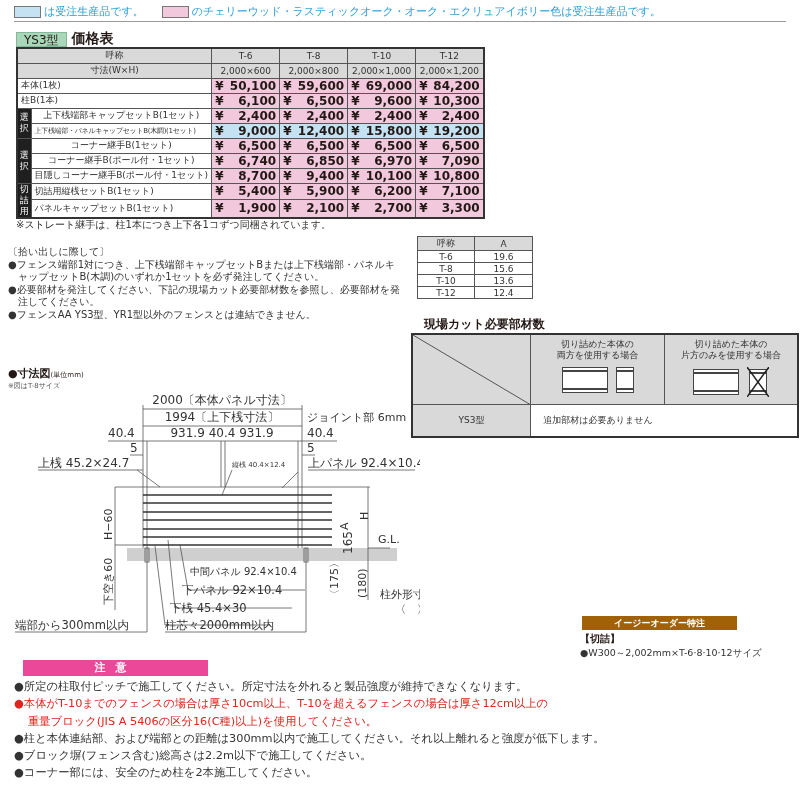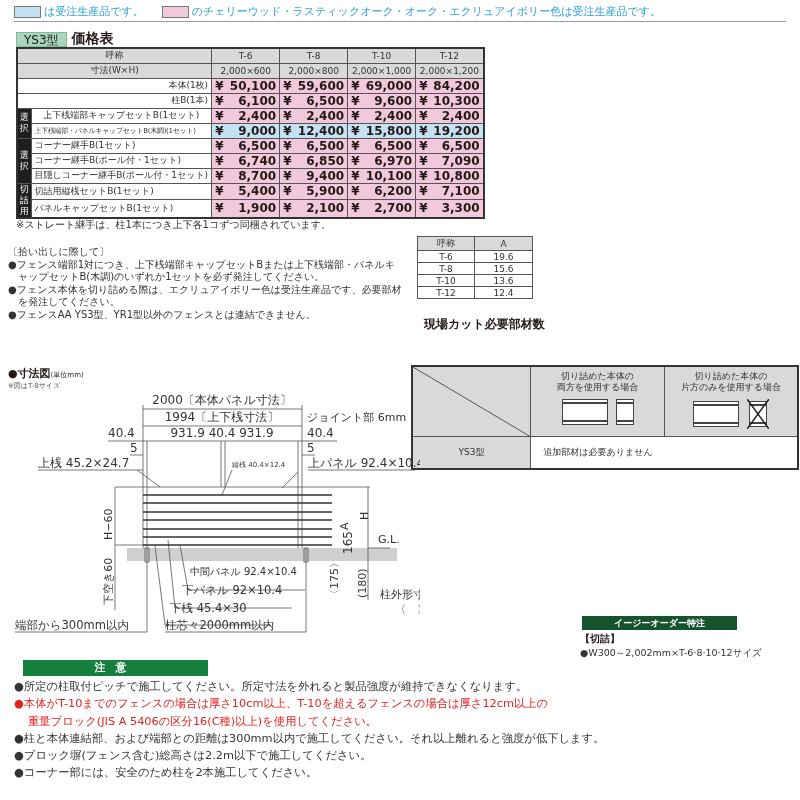--- a/index.html
+++ b/index.html
@@ -12,21 +12,21 @@
   .swatch { display: inline-block; width: 27px; height: 12px; border: 1px solid #777; margin-right: 3px; vertical-align: middle; }
   .legend-item { display: flex; align-items: center; margin-right: 18px; white-space: nowrap; }
 
   
   .title-row { left: 16px; top: 30px; display: flex; align-items: center; }
   .model-badge { background: #a8d8b9; border: 1px solid #86b89a; padding: 0 7px; font-size: 12px; height: 15px; line-height: 14px; margin-right: 5px; }
   .section-title { font-size: 14px; font-weight: bold; }
   table.price { position: absolute; left: 16px; top: 47px; border-collapse: collapse; font-size: 9px; }
   table.price td { border: 1px solid #555; height: 15px; padding: 0 3px; white-space: nowrap; }
   table.price .hdr { background: #d9d9d9; text-align: center; color: #333; }
-  table.price .lbl { text-align: right; background: #fff; font-size: 9px; color: #333; }
+  table.price .lbl { text-align: left; background: #fff; font-size: 9px; color: #333; }
   table.price .lbl.small { font-size: 7px; letter-spacing: -0.3px; }
   table.price .grp { background: #1f1f1f; color: #fff; width: 14px; font-size: 9px; text-align: center; line-height: 11px; padding: 0; }
   table.price .price-cell { background: #f2c9dc; font-weight: bold; font-size: 12px; width: 68px; }
   table.price .price-cell.blue { background: #c4e2f2; }
   .pc { display: flex; justify-content: space-between; }
   table.price { border: 2px solid #333; }
   .footnote { left: 16px; top: 218px; font-size: 10px; color: #333; }
 
   
   .notes { left: 8px; top: 246px; width: 395px; font-size: 10px; line-height: 12.5px; color: #333; }
@@ -34,45 +34,45 @@
 
   
   table.atable { position: absolute; left: 417px; top: 236px; border-collapse: collapse; font-size: 9px; border: 1.5px solid #333; }
   table.atable td { border: 1px solid #555; height: 12px; padding: 0 4px; text-align: center; color: #333; }
   table.atable .h { background: #d9d9d9; }
   table.atable .c1 { width: 57px; }
   table.atable .c2 { width: 58px; }
 
   
   .cut-title { left: 424px; top: 316px; font-size: 12px; font-weight: bold; font-family: Liberation Serif, serif; }
-  .cut-table { left: 411px; top: 333px; width: 388px; height: 105px; border: 2px solid #333; display: grid; grid-template-columns: 118px 134px 1fr; grid-template-rows: 70px 1fr; margin-top: 32px; }
+  .cut-table { left: 411px; top: 333px; width: 388px; height: 105px; border: 2px solid #333; display: grid; grid-template-columns: 118px 134px 1fr; grid-template-rows: 70px 1fr; }
   .cut-table > div { border-right: 1px solid #555; border-bottom: 1px solid #555; font-size: 9px; color: #333; text-align: center; }
   .cut-diag { background: #d9d9d9; position: relative; overflow: hidden; }
   .cut-head { background: #d9d9d9; padding-top: 4px; line-height: 11px; }
   .cut-name { background: #d9d9d9; display: flex; align-items: center; justify-content: center; font-size: 10px; }
   .cut-val { display: flex; align-items: center; justify-content: center; line-height: 11px; background: #fff; }
   .panel-ico { display: inline-block; border: 1.5px solid #444; background: #fff; position: relative; }
   .panel-ico::before, .panel-ico::after { content: ""; position: absolute; left: -1px; right: -1px; height: 2px; background: #444; }
   .panel-ico::before { top: 2px; } .panel-ico::after { bottom: 2px; }
   .ico-row { display: flex; justify-content: center; align-items: center; gap: 8px; margin-top: 6px; }
 
   
   .dim-title { left: 8px; top: 366px; font-size: 11px; font-weight: bold; }
   .dim-title small { font-size: 7px; font-weight: normal; }
   .dim-sub { left: 8px; top: 381px; font-size: 7px; color: #555; }
   svg.drawing { position: absolute; left: 0; top: 380px; }
   svg.drawing text { font-family: "DejaVu Sans", sans-serif; fill: #333; }
 
   
-  .easy-bar { left: 582px; top: 616px; width: 155px; height: 14px; background: #14532d; color: #fff; font-size: 9px; text-align: center; line-height: 14px; font-weight: bold; }
+  .easy-bar { left: 582px; top: 616px; width: 155px; height: 14px; background: #a16207; color: #fff; font-size: 9px; text-align: center; line-height: 14px; font-weight: bold; }
   .easy-cut { left: 580px; top: 632px; font-size: 10px; font-weight: bold; }
   .easy-size { left: 580px; top: 647px; font-size: 9.5px; color: #333; }
 
   
-  .caution-bar { left: 23px; top: 660px; width: 185px; height: 16px; background: #15803d; color: #fff; font-size: 11px; text-align: center; line-height: 16px; font-weight: bold; letter-spacing: 10px; }
+  .caution-bar { left: 23px; top: 660px; width: 185px; height: 16px; background: #ec4899; color: #fff; font-size: 11px; text-align: center; line-height: 16px; font-weight: bold; letter-spacing: 10px; }
   .caution { left: 14px; top: 678px; width: 780px; font-size: 11.3px; line-height: 17.3px; color: #333; }
   .caution .red { color: #e0241e; }
   .caution .ind { padding-left: 14px; }
 </style>
 </head>
 <body>
 
 <div class="abs legend-bar">
   <div class="legend-item">
     <span class="swatch" style="background:#c4e2f2"></span>
@@ -217,21 +217,21 @@
             <span>¥</span>
             <span>19,200</span>
           </div>
         </td>
       </tr>
       <tr>
         <td rowspan="3" class="grp">
           <div>選</div>
           <div>択</div>
         </td>
-        <td class="lbl" style="text-align: left;">コーナー継手B(1セット)</td>
+        <td class="lbl" style="text-align: center;">コーナー継手B(1セット)</td>
         <td class="price-cell">
           <div class="pc">
             <span>¥</span>
             <span>6,500</span>
           </div>
         </td>
         <td class="price-cell">
           <div class="pc">
             <span>¥</span>
             <span>6,500</span>
@@ -244,21 +244,21 @@
           </div>
         </td>
         <td class="price-cell">
           <div class="pc">
             <span>¥</span>
             <span>6,500</span>
           </div>
         </td>
       </tr>
       <tr>
-        <td class="lbl" style="text-align: left;">コーナー継手B(ポール付・1セット)</td>
+        <td class="lbl" style="text-align: center;">コーナー継手B(ポール付・1セット)</td>
         <td class="price-cell">
           <div class="pc">
             <span>¥</span>
             <span>6,740</span>
           </div>
         </td>
         <td class="price-cell">
           <div class="pc">
             <span>¥</span>
             <span>6,850</span>
@@ -363,21 +363,21 @@
           </div>
         </td>
       </tr>
     </tbody>
 </table>
 <div class="abs footnote">※ストレート継手は、柱1本につき上下各1コずつ同梱されています。</div>
 
 <div class="abs notes">
   <div>〔拾い出しに際して〕</div>
   <div class="n-item">●フェンス端部1対につき、上下桟端部キャップセットBまたは上下桟端部・パネルキャップセットB(木調)のいずれか1セットを必ず発注してください。</div>
-  <div class="n-item">●フェンス本体を切り詰める際は、エクリュアイボリー色は受注生産品です、必要部材を発注してください。</div>
+  <div class="n-item">●必要部材を発注してください、下記の現場カット必要部材数を参照し、必要部材を発注してください。</div>
   <div class="n-item">●フェンスAA YS3型、YR1型以外のフェンスとは連結できません。</div>
 </div>
 
 <table class="atable">
   <tbody>
       <tr>
     <td class="h c1">呼称</td>
     <td class="h c2">A</td>
   </tr>
   <tr>

